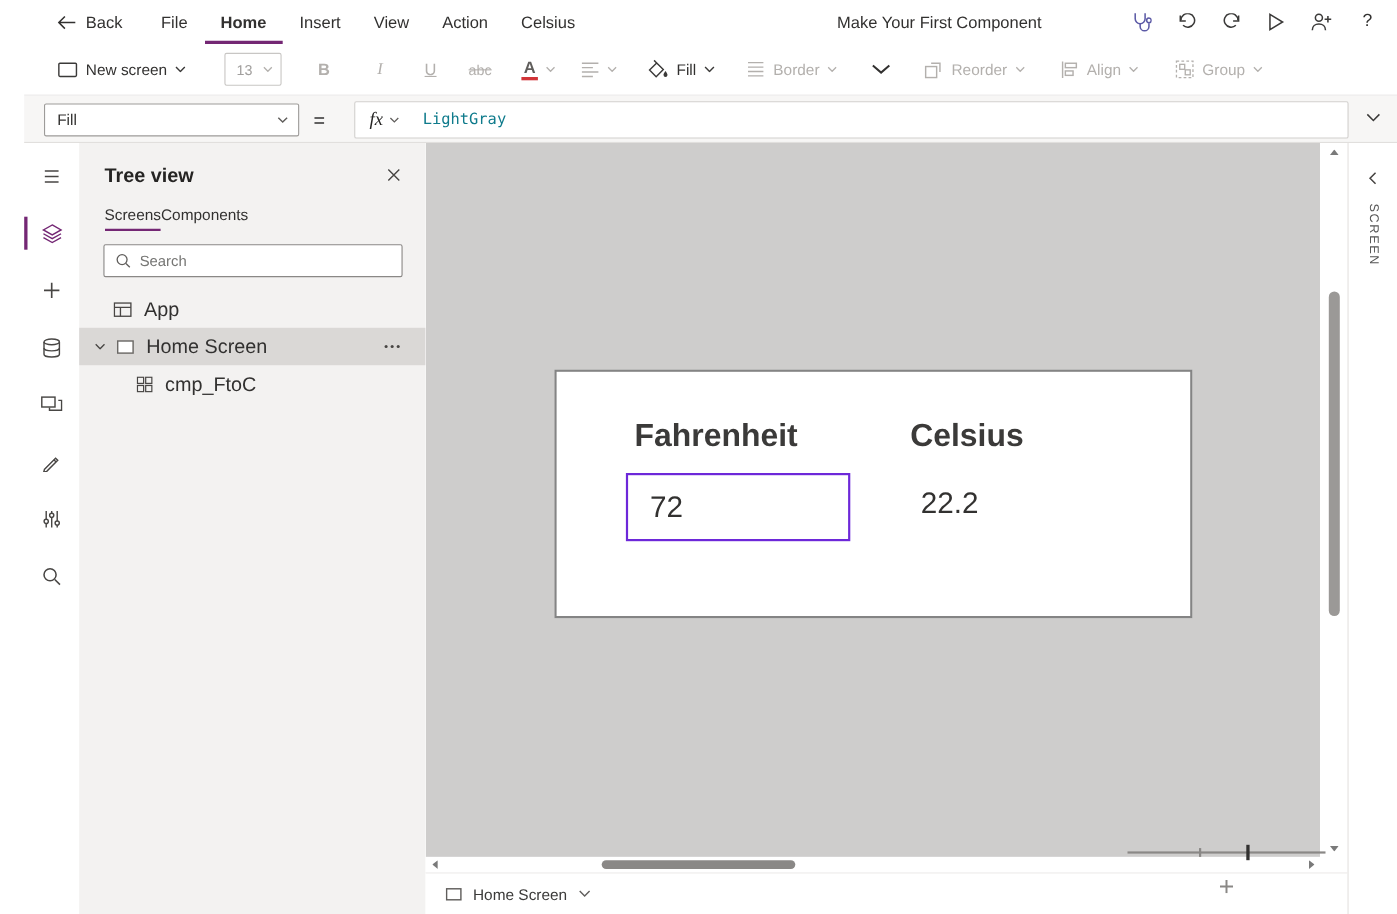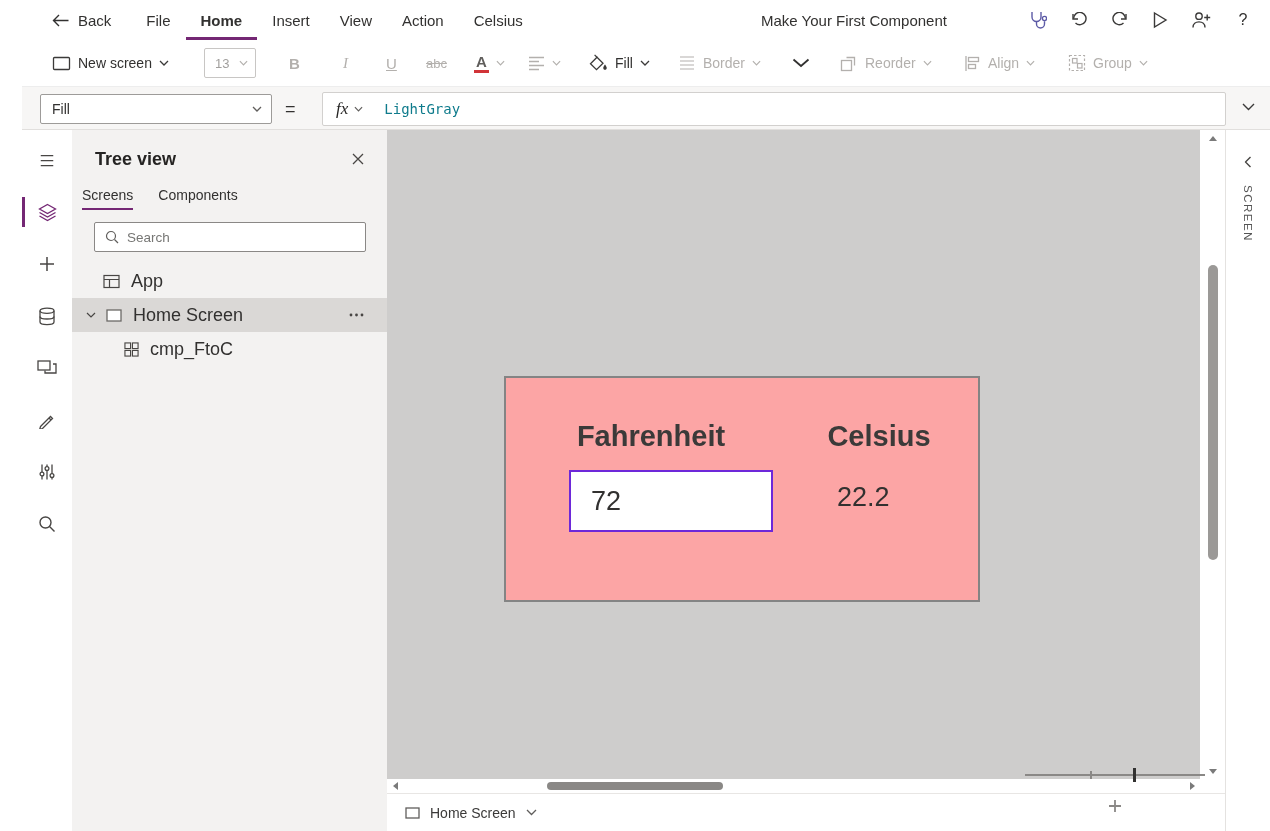--- a/index.html
+++ b/index.html
@@ -57,41 +57,41 @@
 
   
   .leftrail { flex:0 0 50px; width:50px; background:#fff; padding-top:4px; }
   .rail-item { position:relative; width:50px; height:52px; display:flex; align-items:center; justify-content:center; cursor:pointer; }
   .rail-item.selected::before { content:""; position:absolute; left:0; top:11px; bottom:11px; width:3px; background:#742774; }
 
   
   .treepanel { flex:0 0 315px; width:315px; background:#f3f2f1; position:relative; }
   .tree-title { position:absolute; left:23px; top:19px; font-size:18px; font-weight:bold; color:#252423;text-align:center; }
   .tree-close { position:absolute; right:23px; top:23px; cursor:pointer; }
-  .tree-tabs { position:absolute; left:10px; top:57px; display:flex; gap:25px; }
+  .tree-tabs { position:absolute; left:23px; top:57px; display:flex; }
   .tree-tab { font-size:14px; color:#323130; padding-bottom:7px; cursor:pointer; }
   .tree-tab.active { box-shadow:inset 0 -2px 0 #742774; }
   .tree-search { position:absolute; left:22px; top:92px; width:272px; height:30px; background:#fff; border:1px solid #8a8886; border-radius:2px; display:flex; align-items:center; padding-left:10px; gap:8px; }
   .tree-search input { border:none; outline:none; flex:1; height:100%; font-size:13.5px; color:#323130; background:transparent; font-family:"Liberation Sans", sans-serif; }
   .tree-search input::placeholder { color:#767674; }
   .tree-items { position:absolute; left:0; top:134px; right:0; }
   .tree-row { height:34px; display:flex; align-items:center; font-size:18px; color:#323130; cursor:pointer; position:relative; }
   .tree-row.selected { background:#dad8d6; }
   .row-caret { margin-left:14px; }
   .row-icon { margin-left:31px; display:flex; }
   .tree-row.selected .row-icon { margin-left:10px; }
   .row-label { margin-left:11px; }
   .row-more { position:absolute; right:23px; top:15px; cursor:pointer; }
   .indent1 .row-icon { margin-left:52px; }
 
   
   .canvas-col { flex:1; min-width:0; display:flex; flex-direction:column; background:#fff; position:relative; }
   .viewport { position:relative; flex:1; background:#fff; overflow:hidden; }
   .canvas-surface { position:absolute; left:0; top:0; right:25px; bottom:14px; background:#cecdcc; }
-  .cmp-card { position:absolute; left:117px; top:206px; width:476px; height:226px; background:#fca5a5; border:2px solid #848484;margin-top:40px; }
+  .cmp-card { position:absolute; left:117px; top:206px; width:580px; height:226px; background:#ffffff; border:2px solid #848484; }
   .cmp-label { position:absolute; top:42px; width:210px; text-align:center; font-size:29px; font-weight:bold; color:#3b3a39; }
   .f-label { left:40px; }
   .c-label { left:268px; }
   .cmp-input { position:absolute; left:63px; top:92px; width:204px; height:62px; background:#fff; border:2px solid #6d28d9; display:flex; align-items:center; padding-left:20px; font-size:27px; color:#323130; cursor:text; }
   .cmp-value { position:absolute; left:331px; top:104px; font-size:27px; color:#323130; }
 
   
   .vscroll { position:absolute; top:0; right:5px; width:14px; bottom:14px; }
   .vscroll .sarrow { position:absolute; left:0; width:14px; height:12px; display:flex; align-items:center; justify-content:center; cursor:pointer; }
   .vscroll .up { top:2px; } .vscroll .down { bottom:2px; }

